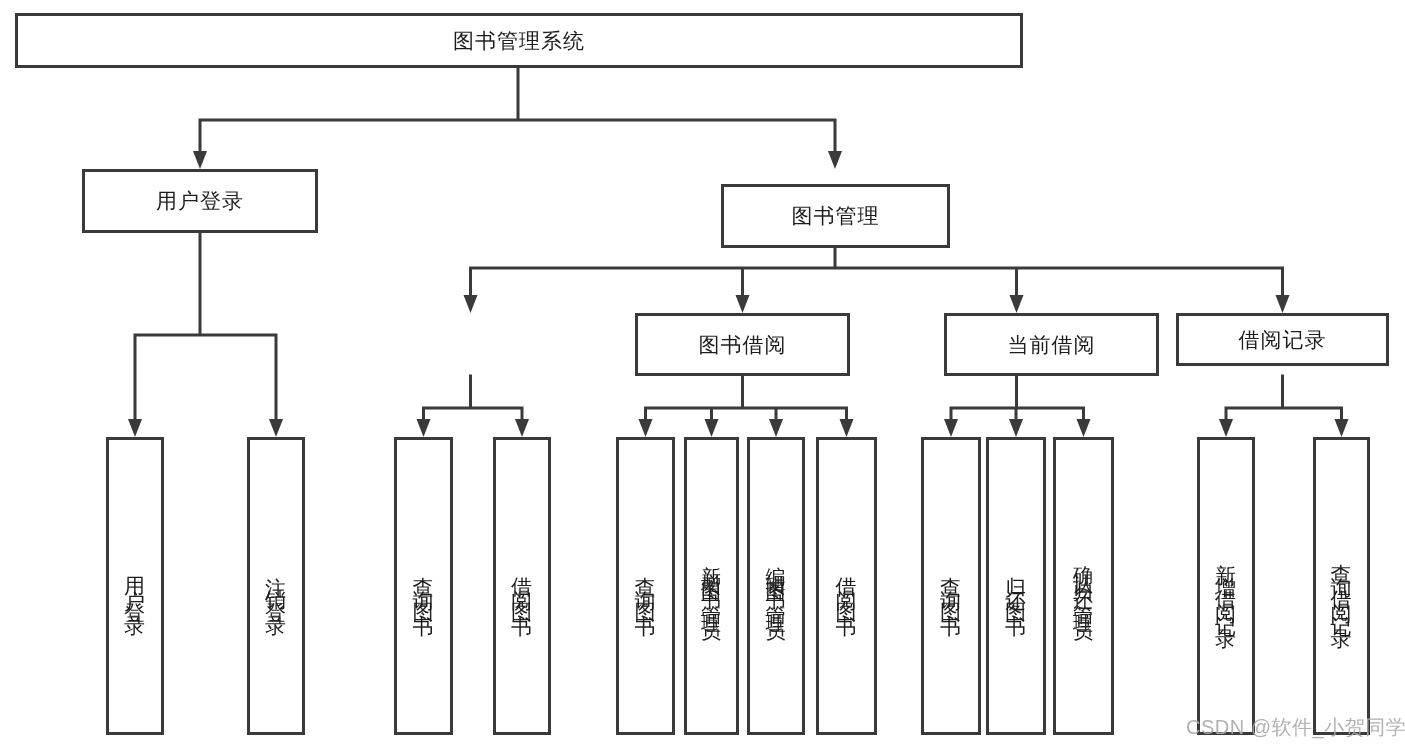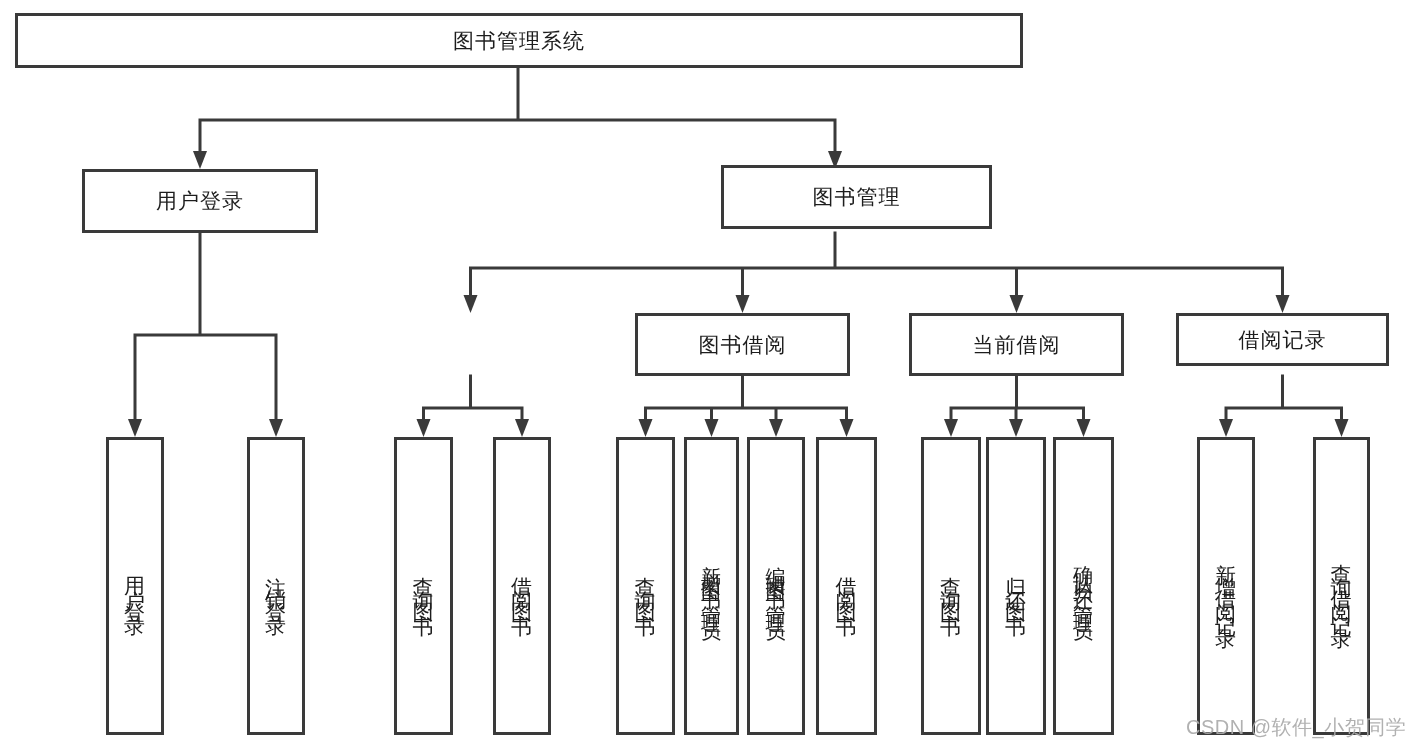--- a/index.html
+++ b/index.html
@@ -80,28 +80,28 @@
     </g>
   </svg>
 
   <div class="node" style="left:15px;top:13px;width:1008px;height:55px">
     <span class="lbl">图书管理系统</span>
   </div>
 
   <div class="node" style="left:82px;top:169px;width:236px;height:64px">
     <span class="lbl">用户登录</span>
   </div>
-  <div class="node" style="left:721px;top:165px;width:271px;height:64px">
+  <div class="node" style="left:721px;top:184px;width:229px;height:64px">
     <span class="lbl">图书管理</span>
   </div>
 
   <div class="node" style="left:635px;top:313px;width:215px;height:63px">
     <span class="lbl">图书借阅</span>
   </div>
-  <div class="node" style="left:909px;top:313px;width:215px;height:63px">
+  <div class="node" style="left:944px;top:313px;width:215px;height:63px">
     <span class="lbl">当前借阅</span>
   </div>
   <div class="node" style="left:1176px;top:313px;width:213px;height:53px">
     <span class="lbl">借阅记录</span>
   </div>
 
   <div class="node leaf" style="left:106px;top:437px;width:58px;height:298px">
     <span class="lbl">用户登录</span>
   </div>
   <div class="node leaf" style="left:247px;top:437px;width:58px;height:298px">

